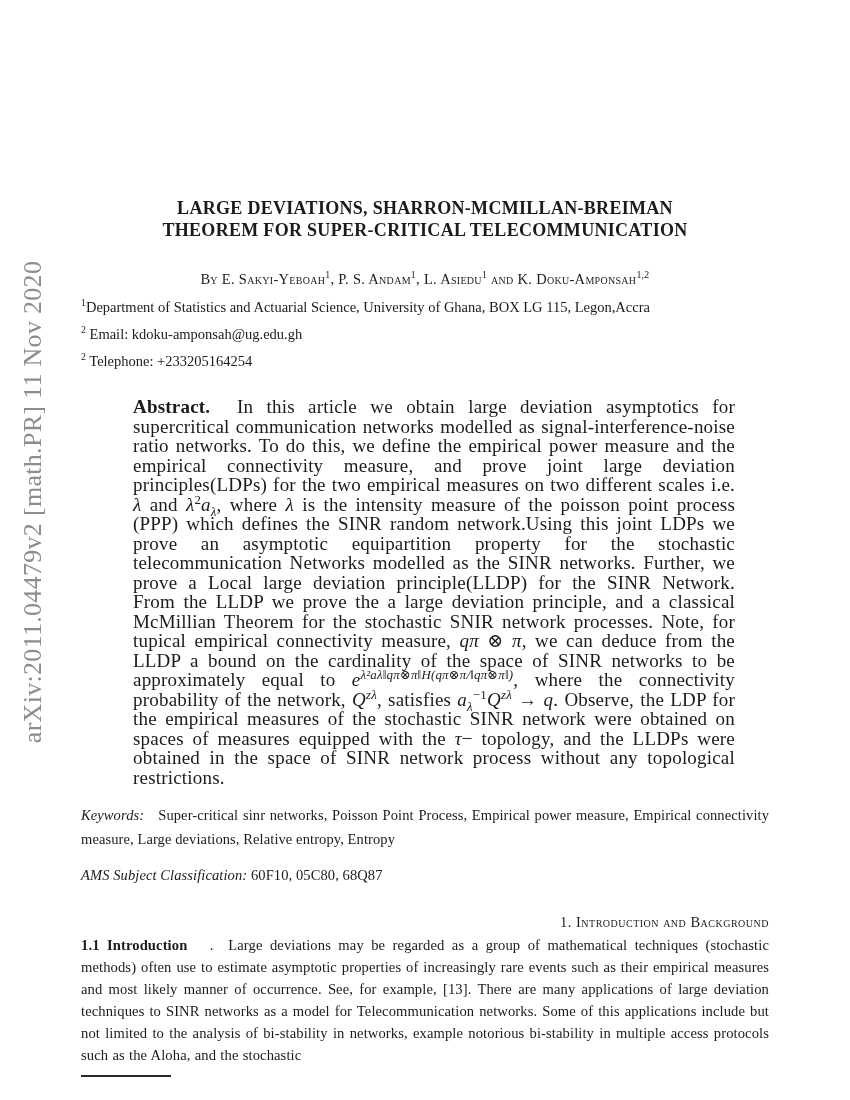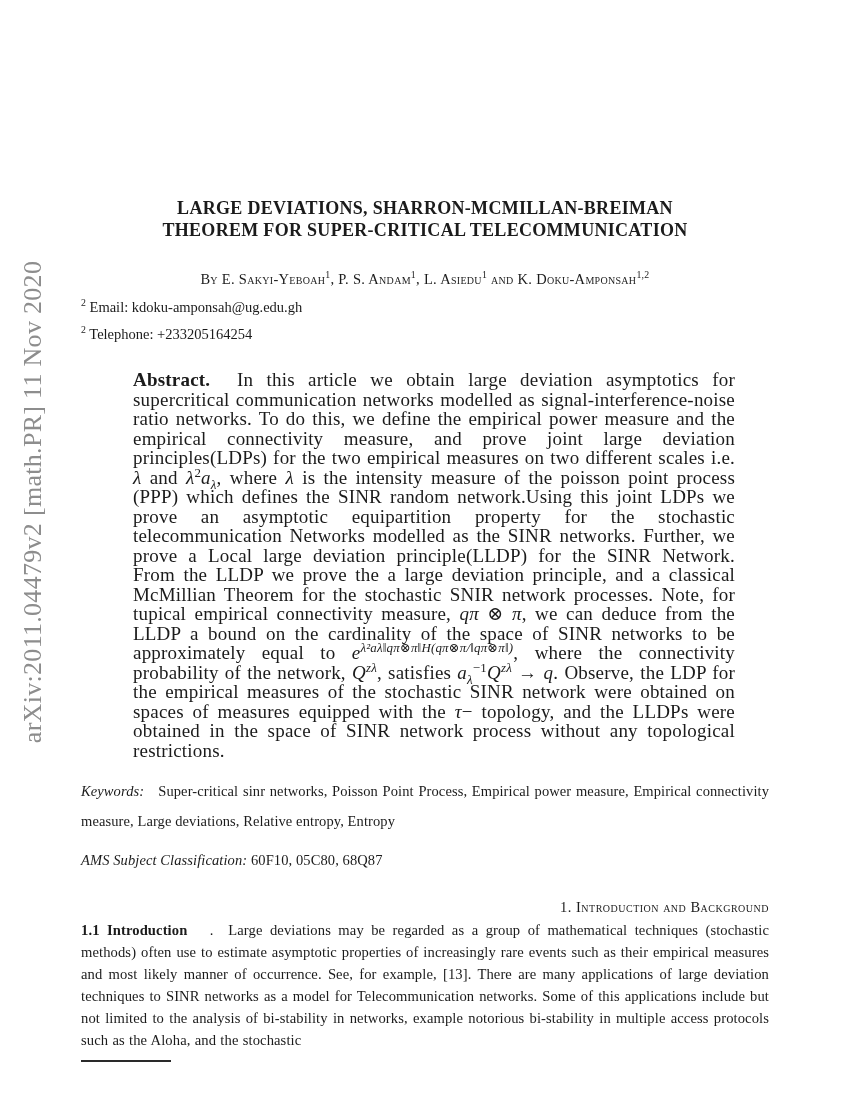--- a/index.html
+++ b/index.html
@@ -61,21 +61,21 @@
     text-align: justify;
     font-size: 19px;
     line-height: 19.5px;
     letter-spacing: 0.2px;
     word-spacing: 1px;
   }
   .keywords {
     margin-top: 16px;
     text-align: justify;
     font-size: 14.5px;
-    line-height: 30px;
+    line-height: 24px;
     letter-spacing: 0.1px;
   }
   .ams {
     margin-top: 13px;
     font-size: 14.5px;
     line-height: 22px;
     letter-spacing: 0.1px;
   }
   .section-heading {
     margin-top: 28px;
@@ -121,20 +121,21 @@
   <div class="content">
 
     <div class="title">
       <div>LARGE DEVIATIONS, SHARRON-MCMILLAN-BREIMAN</div>
       <div>THEOREM FOR SUPER-CRITICAL TELECOMMUNICATION</div>
     </div>
 
     <div class="authors"><span class="sc">By E. Sakyi-Yeboah</span><sup>1</sup><span class="sc">, P. S. Andam</span><sup>1</sup><span class="sc">, L. Asiedu</span><sup>1</sup><span class="sc"> and K. Doku-Amponsah</span><sup>1,2</sup></div>
 
     <div class="affiliations">
+      <div><sup>1</sup><span>Department of Statistics and Actuarial Science, University of Ghana, BOX LG 115, Legon,Accra</span></div>
       <div><sup>2</sup><span> Email: kdoku-amponsah@ug.edu.gh</span></div>
       <div><sup>2</sup><span> Telephone: +233205164254</span></div>
     </div>
 
     <div class="abstract"><span class="b">Abstract.</span><span>&nbsp; In this article we obtain large deviation asymptotics for supercritical communication networks modelled as signal-interference-noise ratio networks. To do this, we define the empirical power measure and the empirical connectivity measure, and prove joint large deviation principles(LDPs) for the two empirical measures on two different scales i.e. </span><span class="i">λ</span><span> and </span><span class="i">λ</span><sup>2</sup><span class="i">a</span><sub class="i">λ</sub><span>, where </span><span class="i">λ</span><span> is the intensity measure of the poisson point process (PPP) which defines the SINR random network.Using this joint LDPs we prove an asymptotic equipartition property for the stochastic telecommunication Networks modelled as the SINR networks. Further, we prove a Local large deviation principle(LLDP) for the SINR Network. From the LLDP we prove the a large deviation principle, and a classical McMillian Theorem for the stochastic SNIR network processes. Note, for tupical empirical connectivity measure, </span><span class="i">qπ</span><span> ⊗ </span><span class="i">π</span><span>, we can deduce from the LLDP a bound on the cardinality of the space of SINR networks to be approximately equal to </span><span class="i">e</span><sup class="i">λ²aλ‖qπ⊗π‖H(qπ⊗π/‖qπ⊗π‖)</sup><span>, where the connectivity probability of the network, </span><span class="i">Q</span><sup class="i">zλ</sup><span>, satisfies </span><span class="i">a</span><sub class="i">λ</sub><sup>−1</sup><span class="i">Q</span><sup class="i">zλ</sup><span> → </span><span class="i">q</span><span>. Observe, the LDP for the empirical measures of the stochastic SINR network were obtained on spaces of measures equipped with the </span><span class="i">τ</span><span>− topology, and the LLDPs were obtained in the space of SINR network process without any topological restrictions.</span></div>
 
     <div class="keywords"><span class="i">Keywords:</span><span>&nbsp;&nbsp; Super-critical sinr networks, Poisson Point Process, Empirical power measure, Empirical connectivity measure, Large deviations, Relative entropy, Entropy</span></div>
 
     <div class="ams"><span class="i">AMS Subject Classification:</span><span> 60F10, 05C80, 68Q87</span></div>
 

